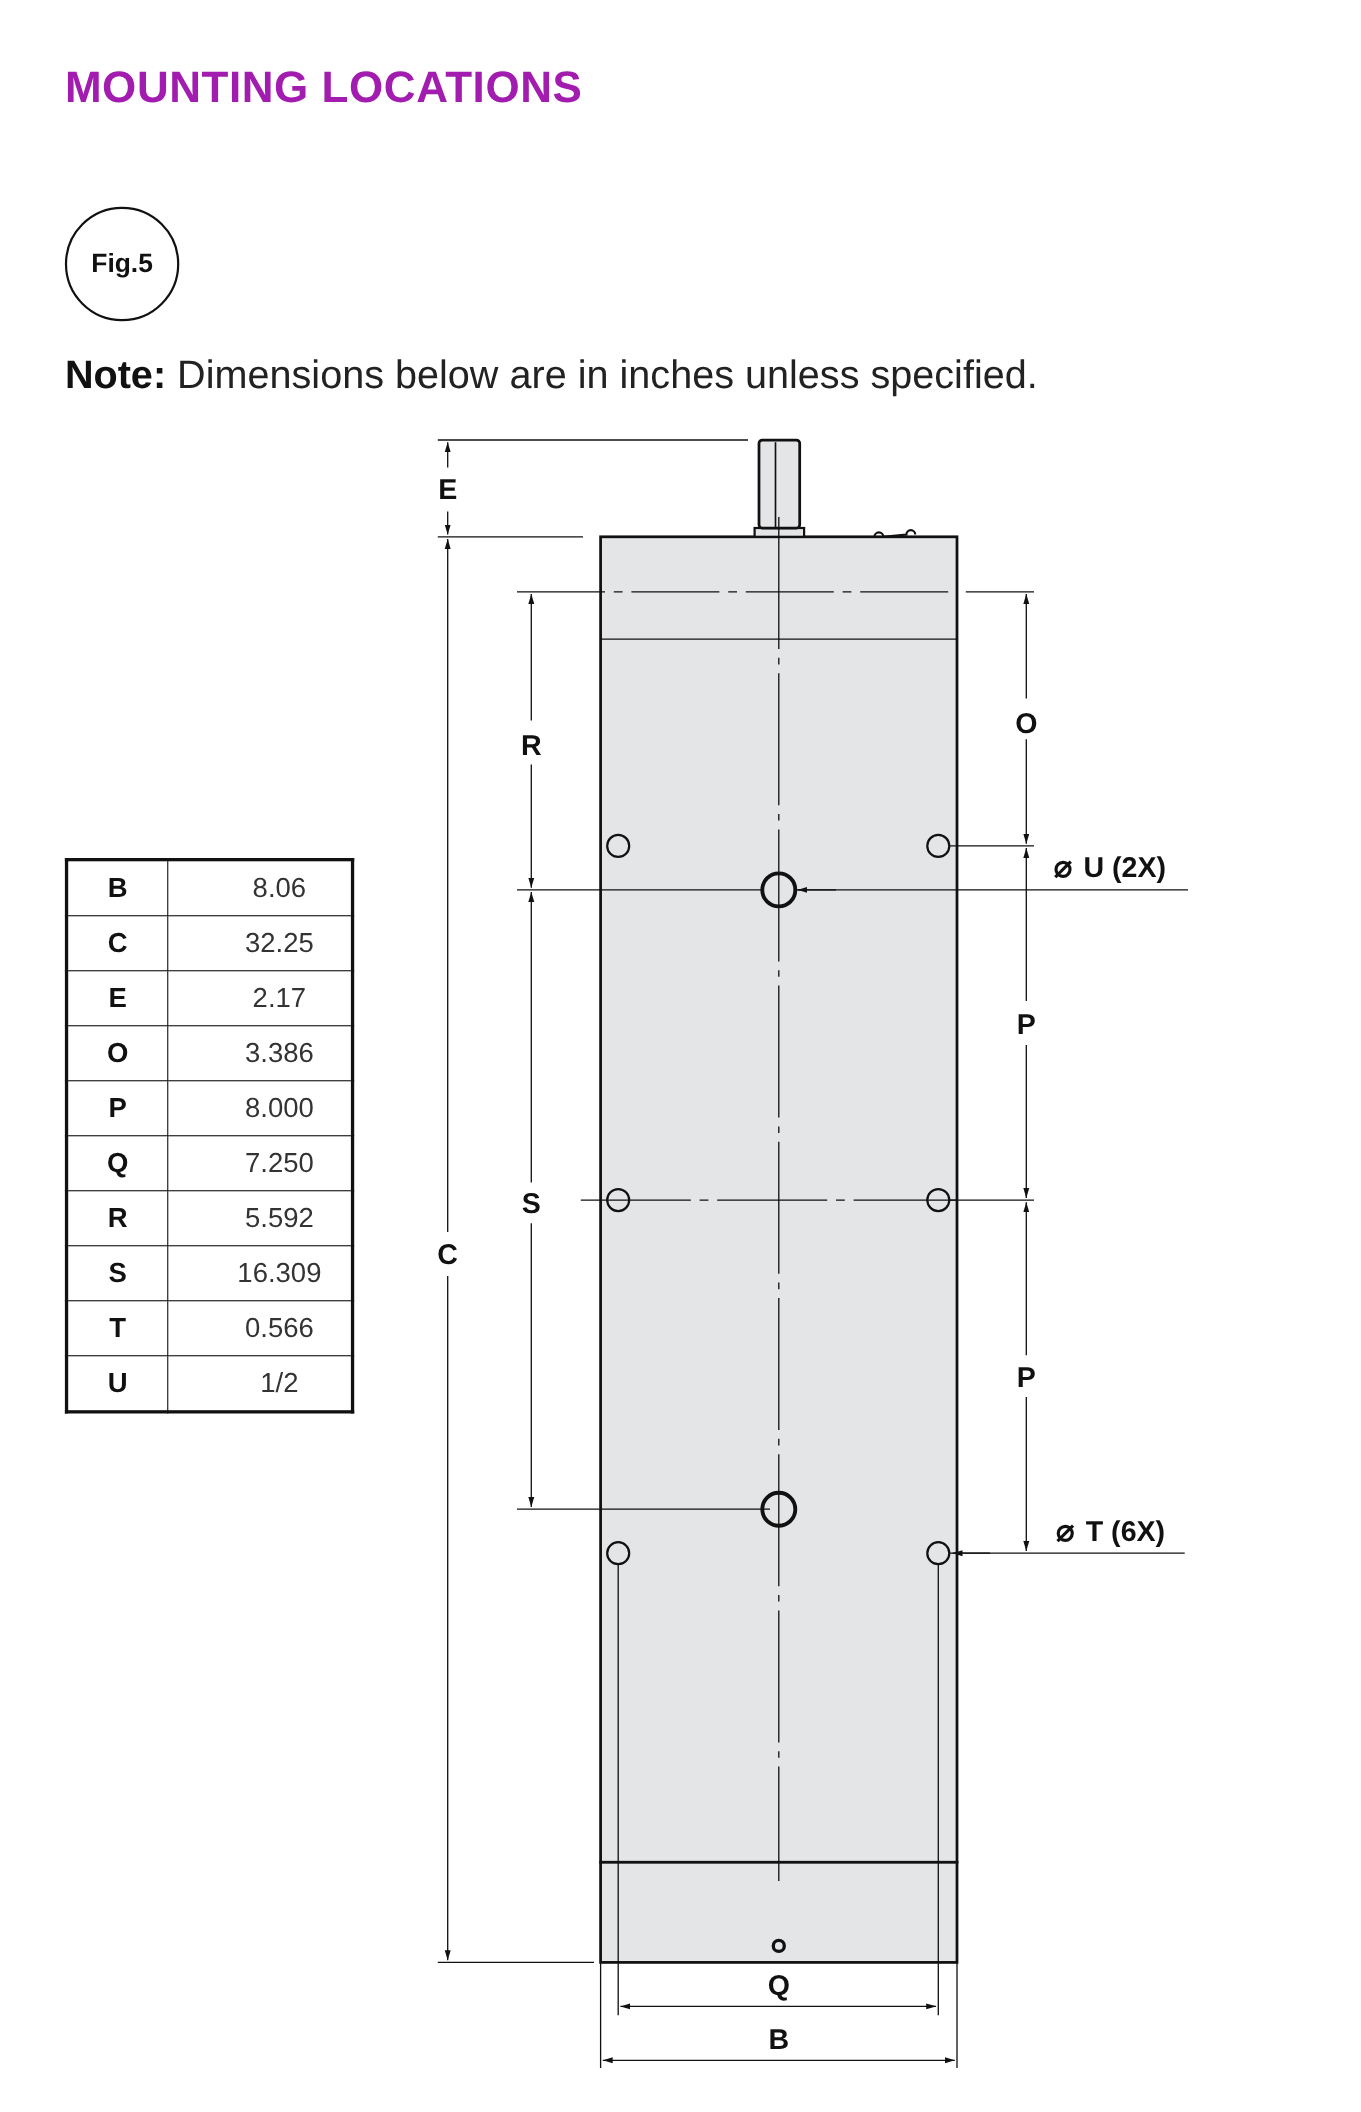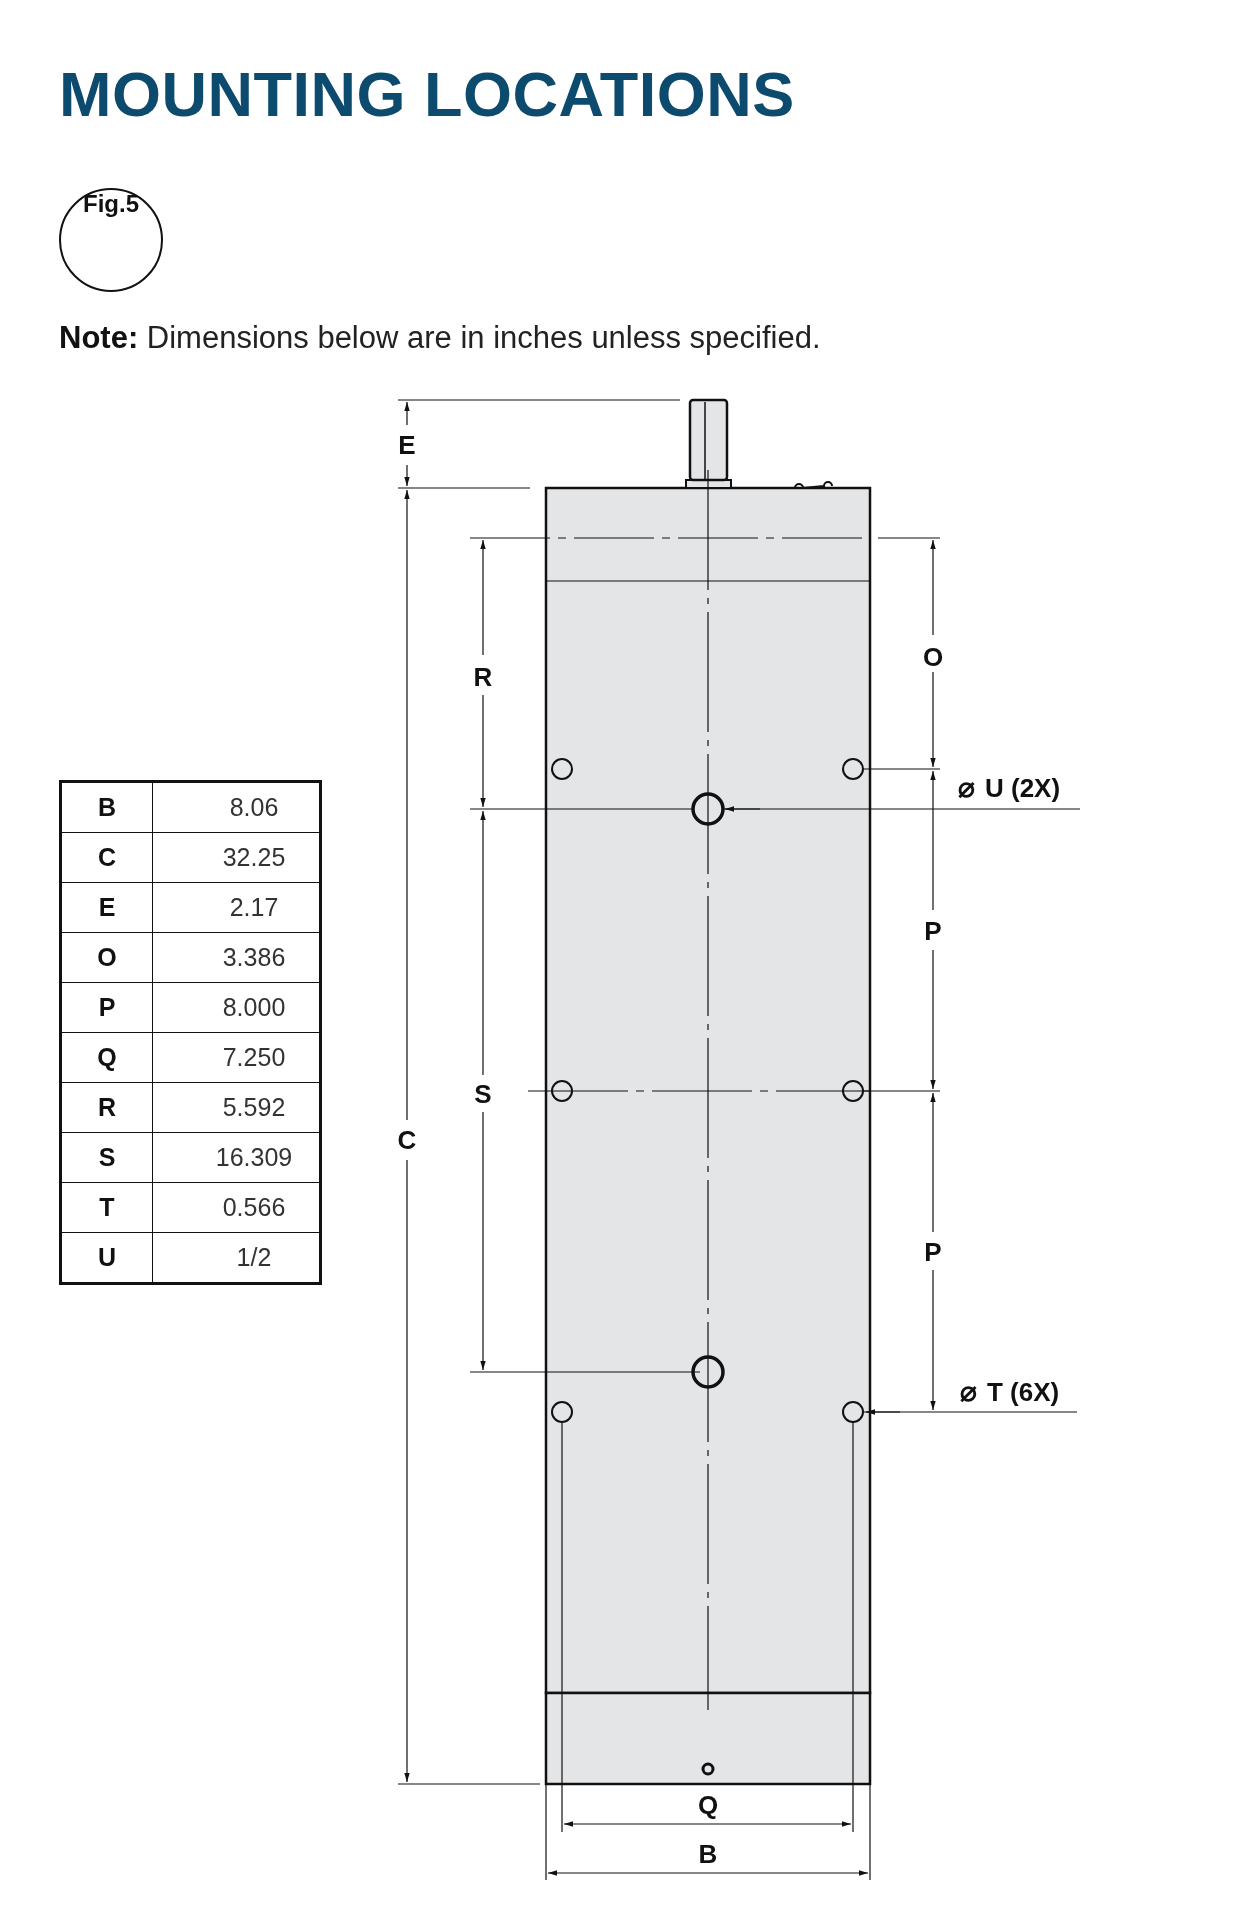--- a/index.html
+++ b/index.html
@@ -1,24 +1,24 @@
 <!DOCTYPE html>
 <html><head>
 <meta charset="utf-8">
 <style>
   html, body { margin: 0; padding: 0; background: #ffffff; }
   body { width: 1237px; height: 1920px; position: relative; overflow: hidden;
          font-family: "Liberation Sans", sans-serif; color: #111; }
-  .title { position: absolute; left: 59px; top: 58px; font-size: 63px; font-weight: bold;
-           letter-spacing: 0.5px; margin: 0; color: #0c4a6e; }
+  .title { position: absolute; left: 59px; top: 58px; font-size: 40px; font-weight: bold;
+           letter-spacing: 0.5px; margin: 0; color: #a21caf; }
   .fig-badge { position: absolute; left: 59px; top: 188px; width: 104px; height: 104px;
                border: 2px solid #111; border-radius: 50%; box-sizing: border-box;
-               display: flex; align-items: flex-start; justify-content: center;
+               display: flex; align-items: center; justify-content: center;
                font-size: 24px; font-weight: bold; }
-  .note { position: absolute; left: 59px; top: 320px; font-size: 31px; color: #222; }
+  .note { position: absolute; left: 59px; top: 320px; font-size: 36px; color: #222; }
   .note b { font-weight: bold; color: #111; }
   .note span.rest { font-weight: normal; }
   table.dims { position: absolute; left: 59px; top: 780px; border-collapse: collapse;
                border: 3px solid #111; }
   table.dims td { border: 1.5px solid #111; height: 49px; padding: 0; text-align: center;
                   font-size: 25px; }
   table.dims td.k { width: 90px; font-weight: bold; }
   table.dims td.v { width: 130px; color: #333; padding-left: 36px; }
   svg.drawing { position: absolute; left: 0; top: 0; }
   svg text { font-family: "Liberation Sans", sans-serif; font-weight: bold; fill: #111; }

